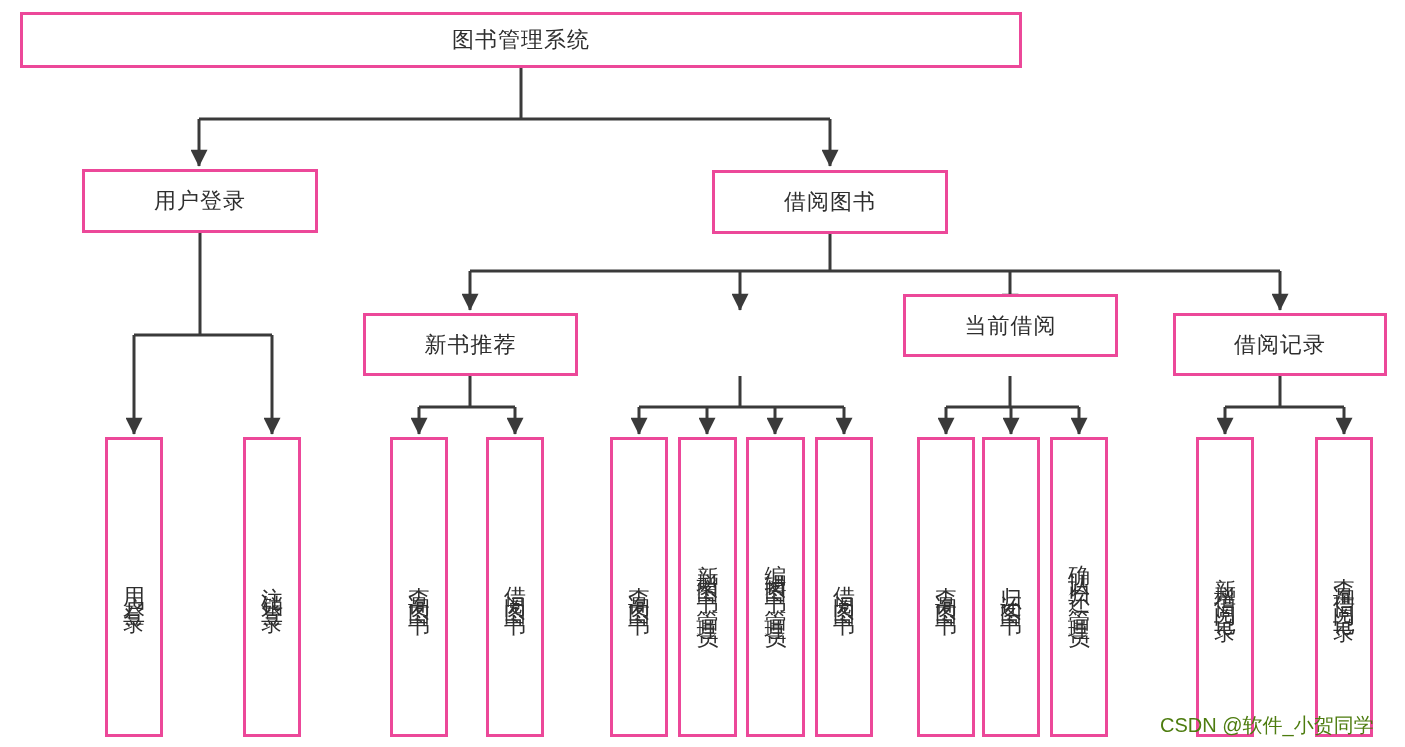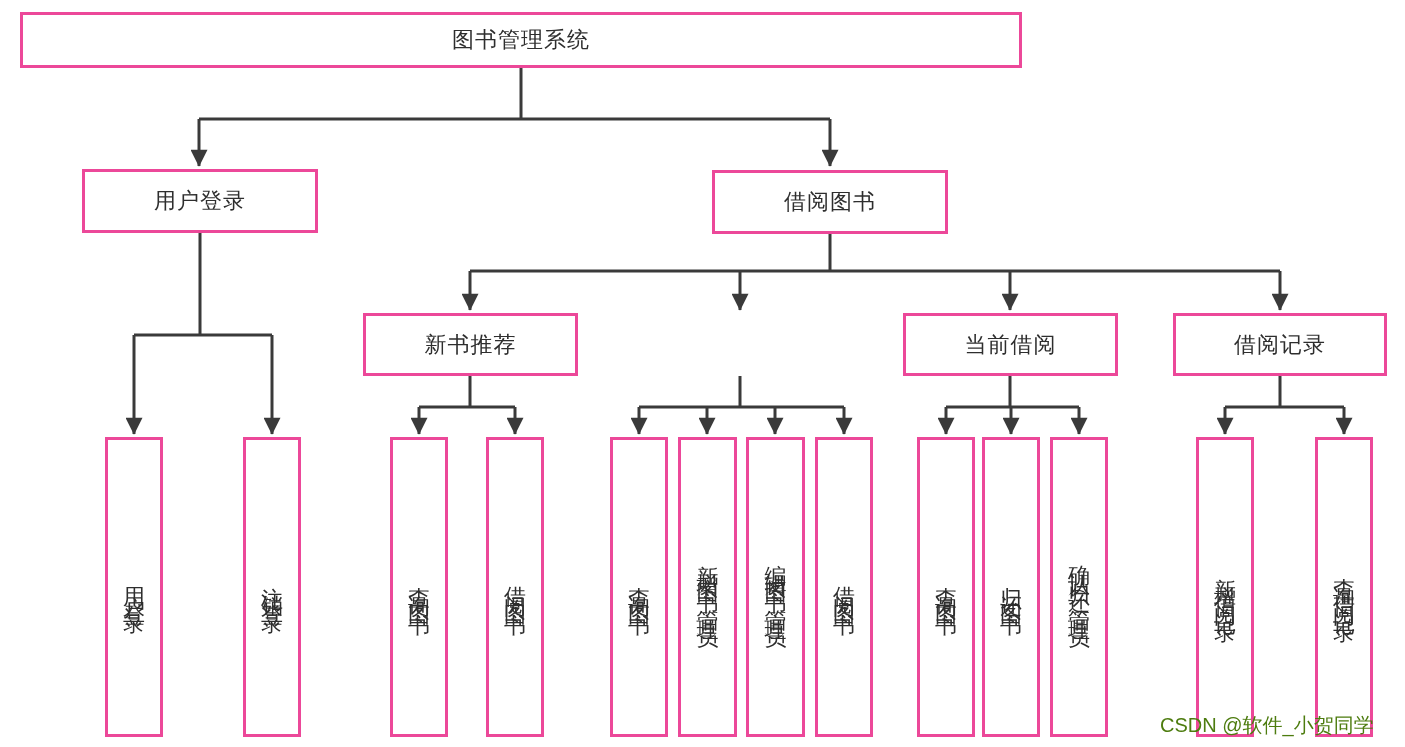--- a/index.html
+++ b/index.html
@@ -102,21 +102,21 @@
     <path d="M1225 407 V434" fill="none" stroke="#3a3a3a" stroke-width="3" marker-end="url(#arrow)"></path>
     <path d="M1344 407 V434" fill="none" stroke="#3a3a3a" stroke-width="3" marker-end="url(#arrow)"></path>
   </svg>
 
   <div class="box h-box" style="left:20px; top:12px; width:1002px; height:56px;">图书管理系统</div>
 
   <div class="box h-box" style="left:82px; top:169px; width:236px; height:64px;">用户登录</div>
   <div class="box h-box" style="left:712px; top:170px; width:236px; height:64px;">借阅图书</div>
 
   <div class="box h-box" style="left:363px; top:313px; width:215px; height:63px;text-align:right;">新书推荐</div>
-  <div class="box h-box" style="left:903px; top:313px; width:215px; height:63px;">当前借阅</div>
+  <div class="box h-box" style="left:903px; top:294px; width:215px; height:63px;">当前借阅</div>
   <div class="box h-box" style="left:1173px; top:313px; width:214px; height:63px;">借阅记录</div>
 
   <div class="box v-box" style="left:105px; top:437px; width:58px; height:300px;">用户登录</div>
   <div class="box v-box" style="left:243px; top:437px; width:58px; height:300px;">注销登录</div>
 
   <div class="box v-box" style="left:390px; top:437px; width:58px; height:300px;">查询图书</div>
   <div class="box v-box" style="left:486px; top:437px; width:58px; height:300px;">借阅图书</div>
 
   <div class="box v-box" style="left:610px; top:437px; width:58px; height:300px;">查询图书</div>
   <div class="box v-box" style="left:678px; top:437px; width:59px; height:300px;">新增图书（管理员）</div>

